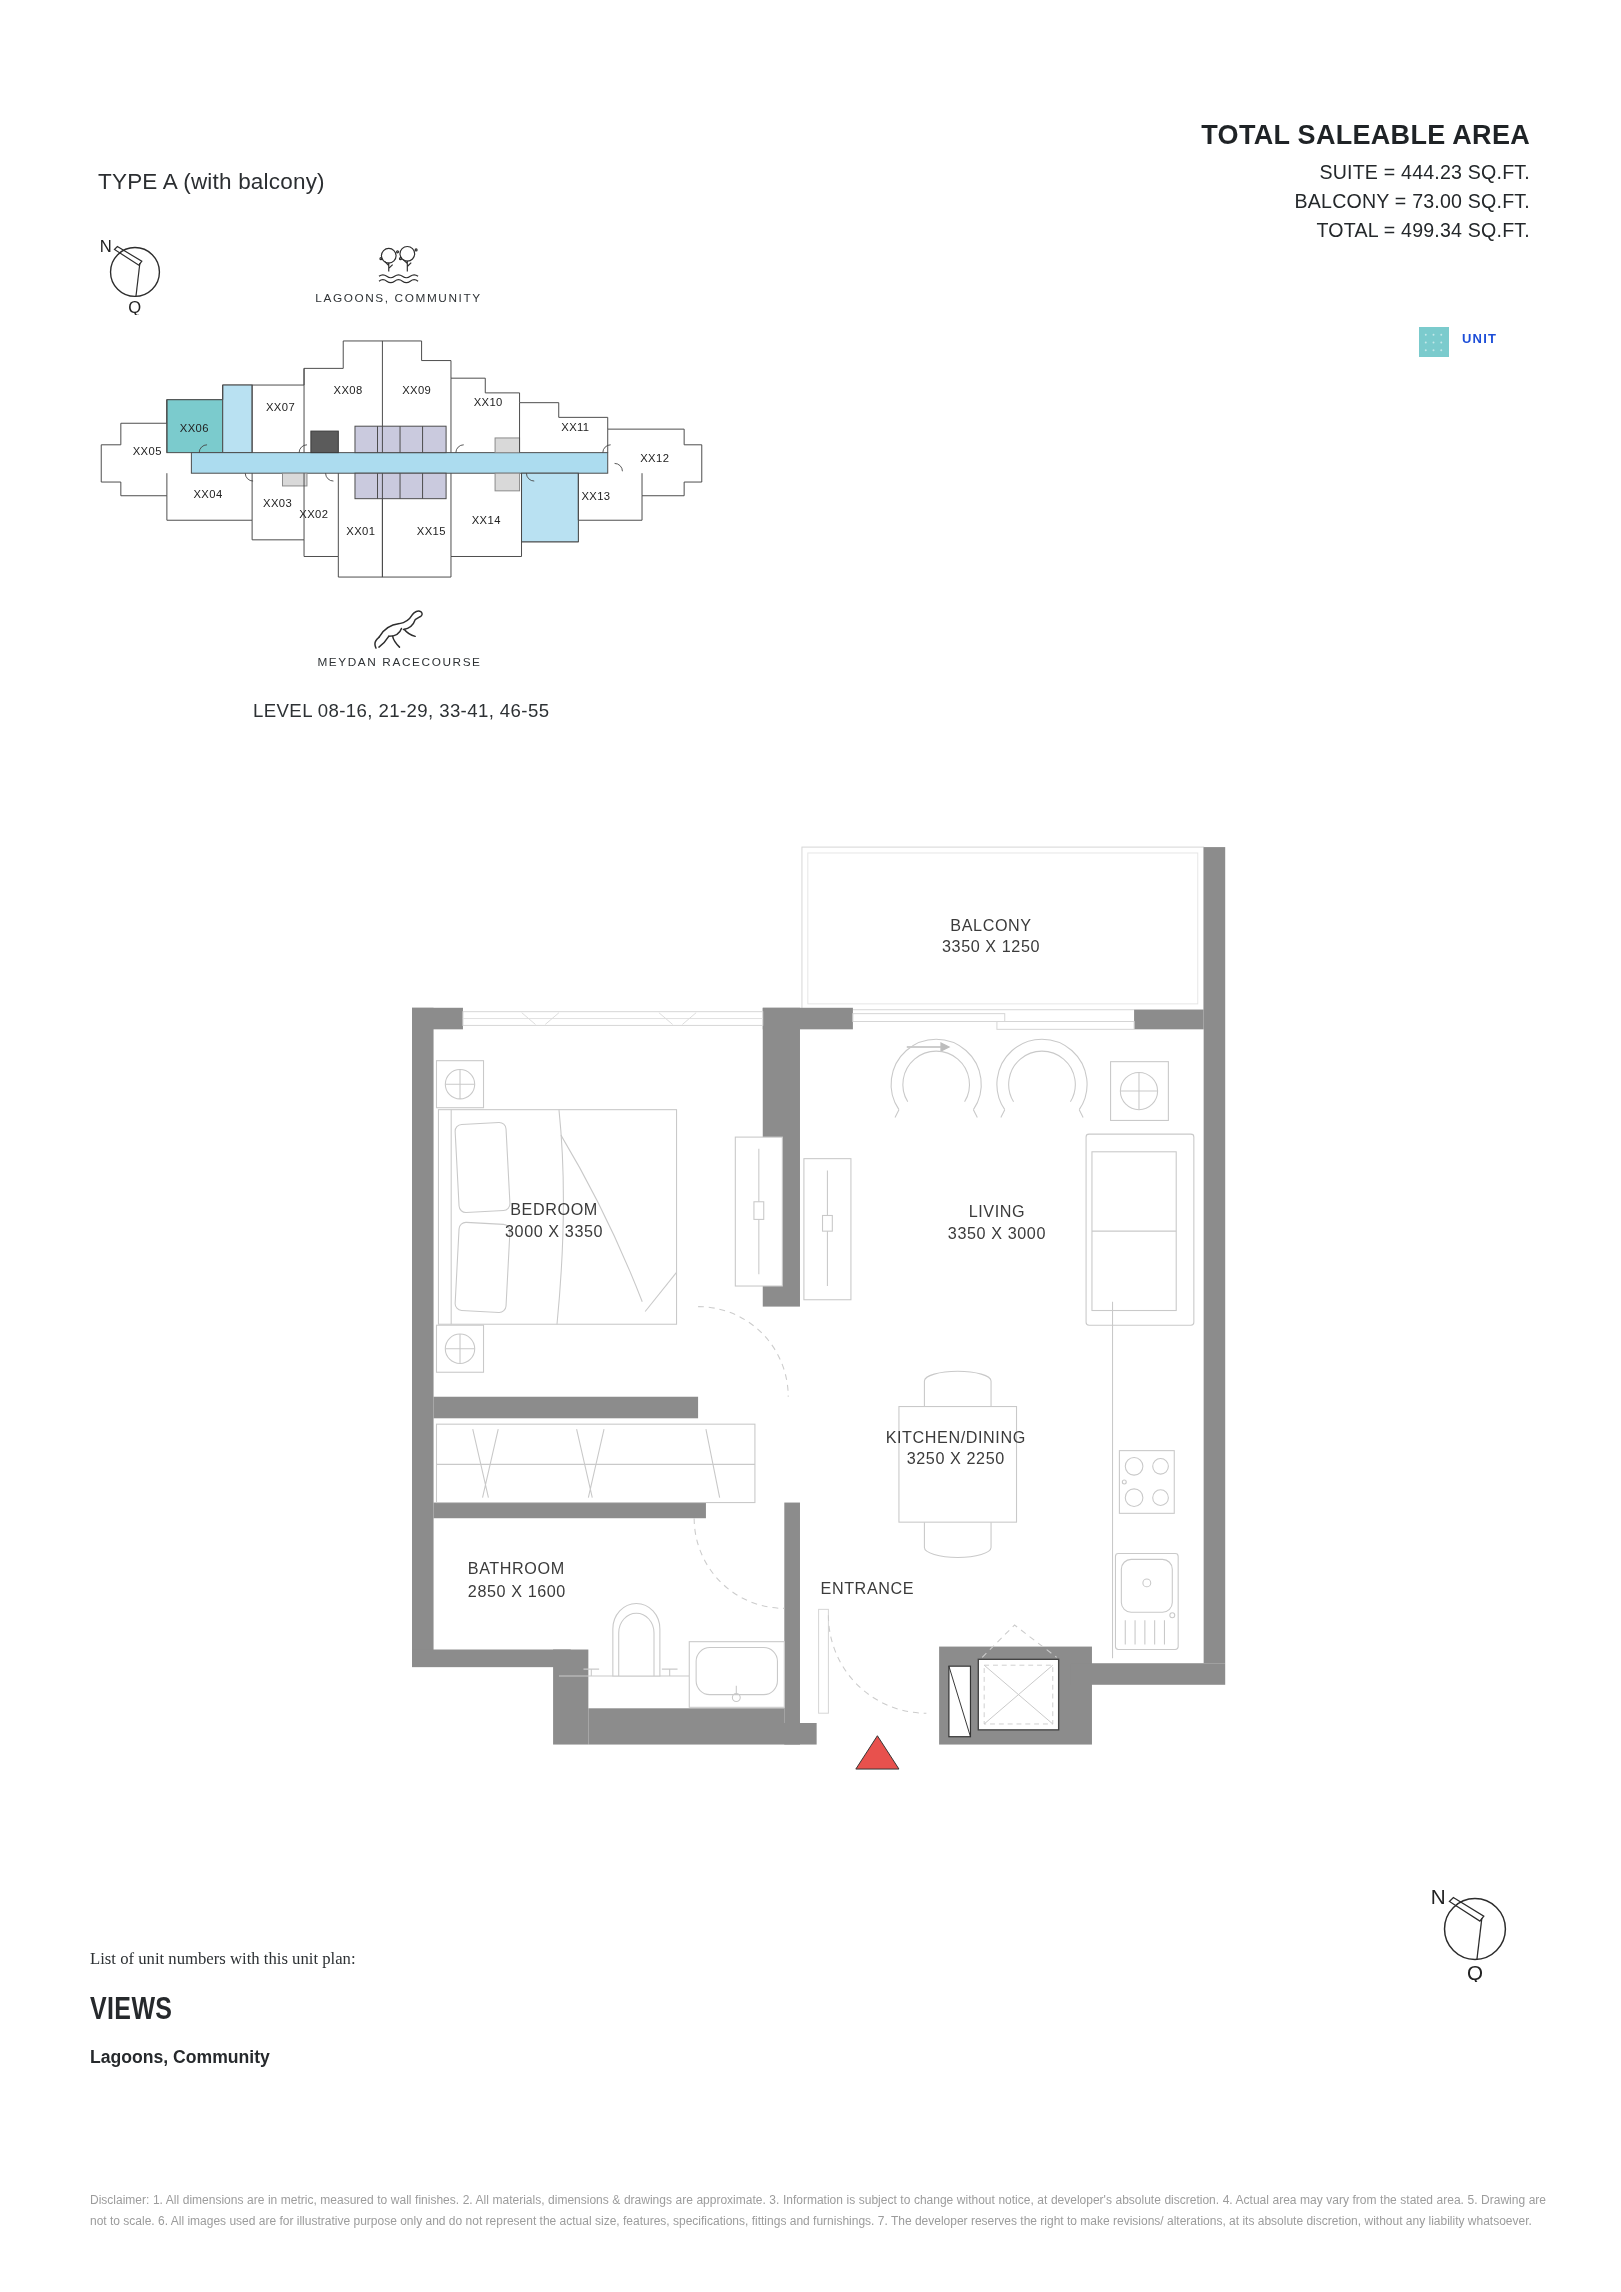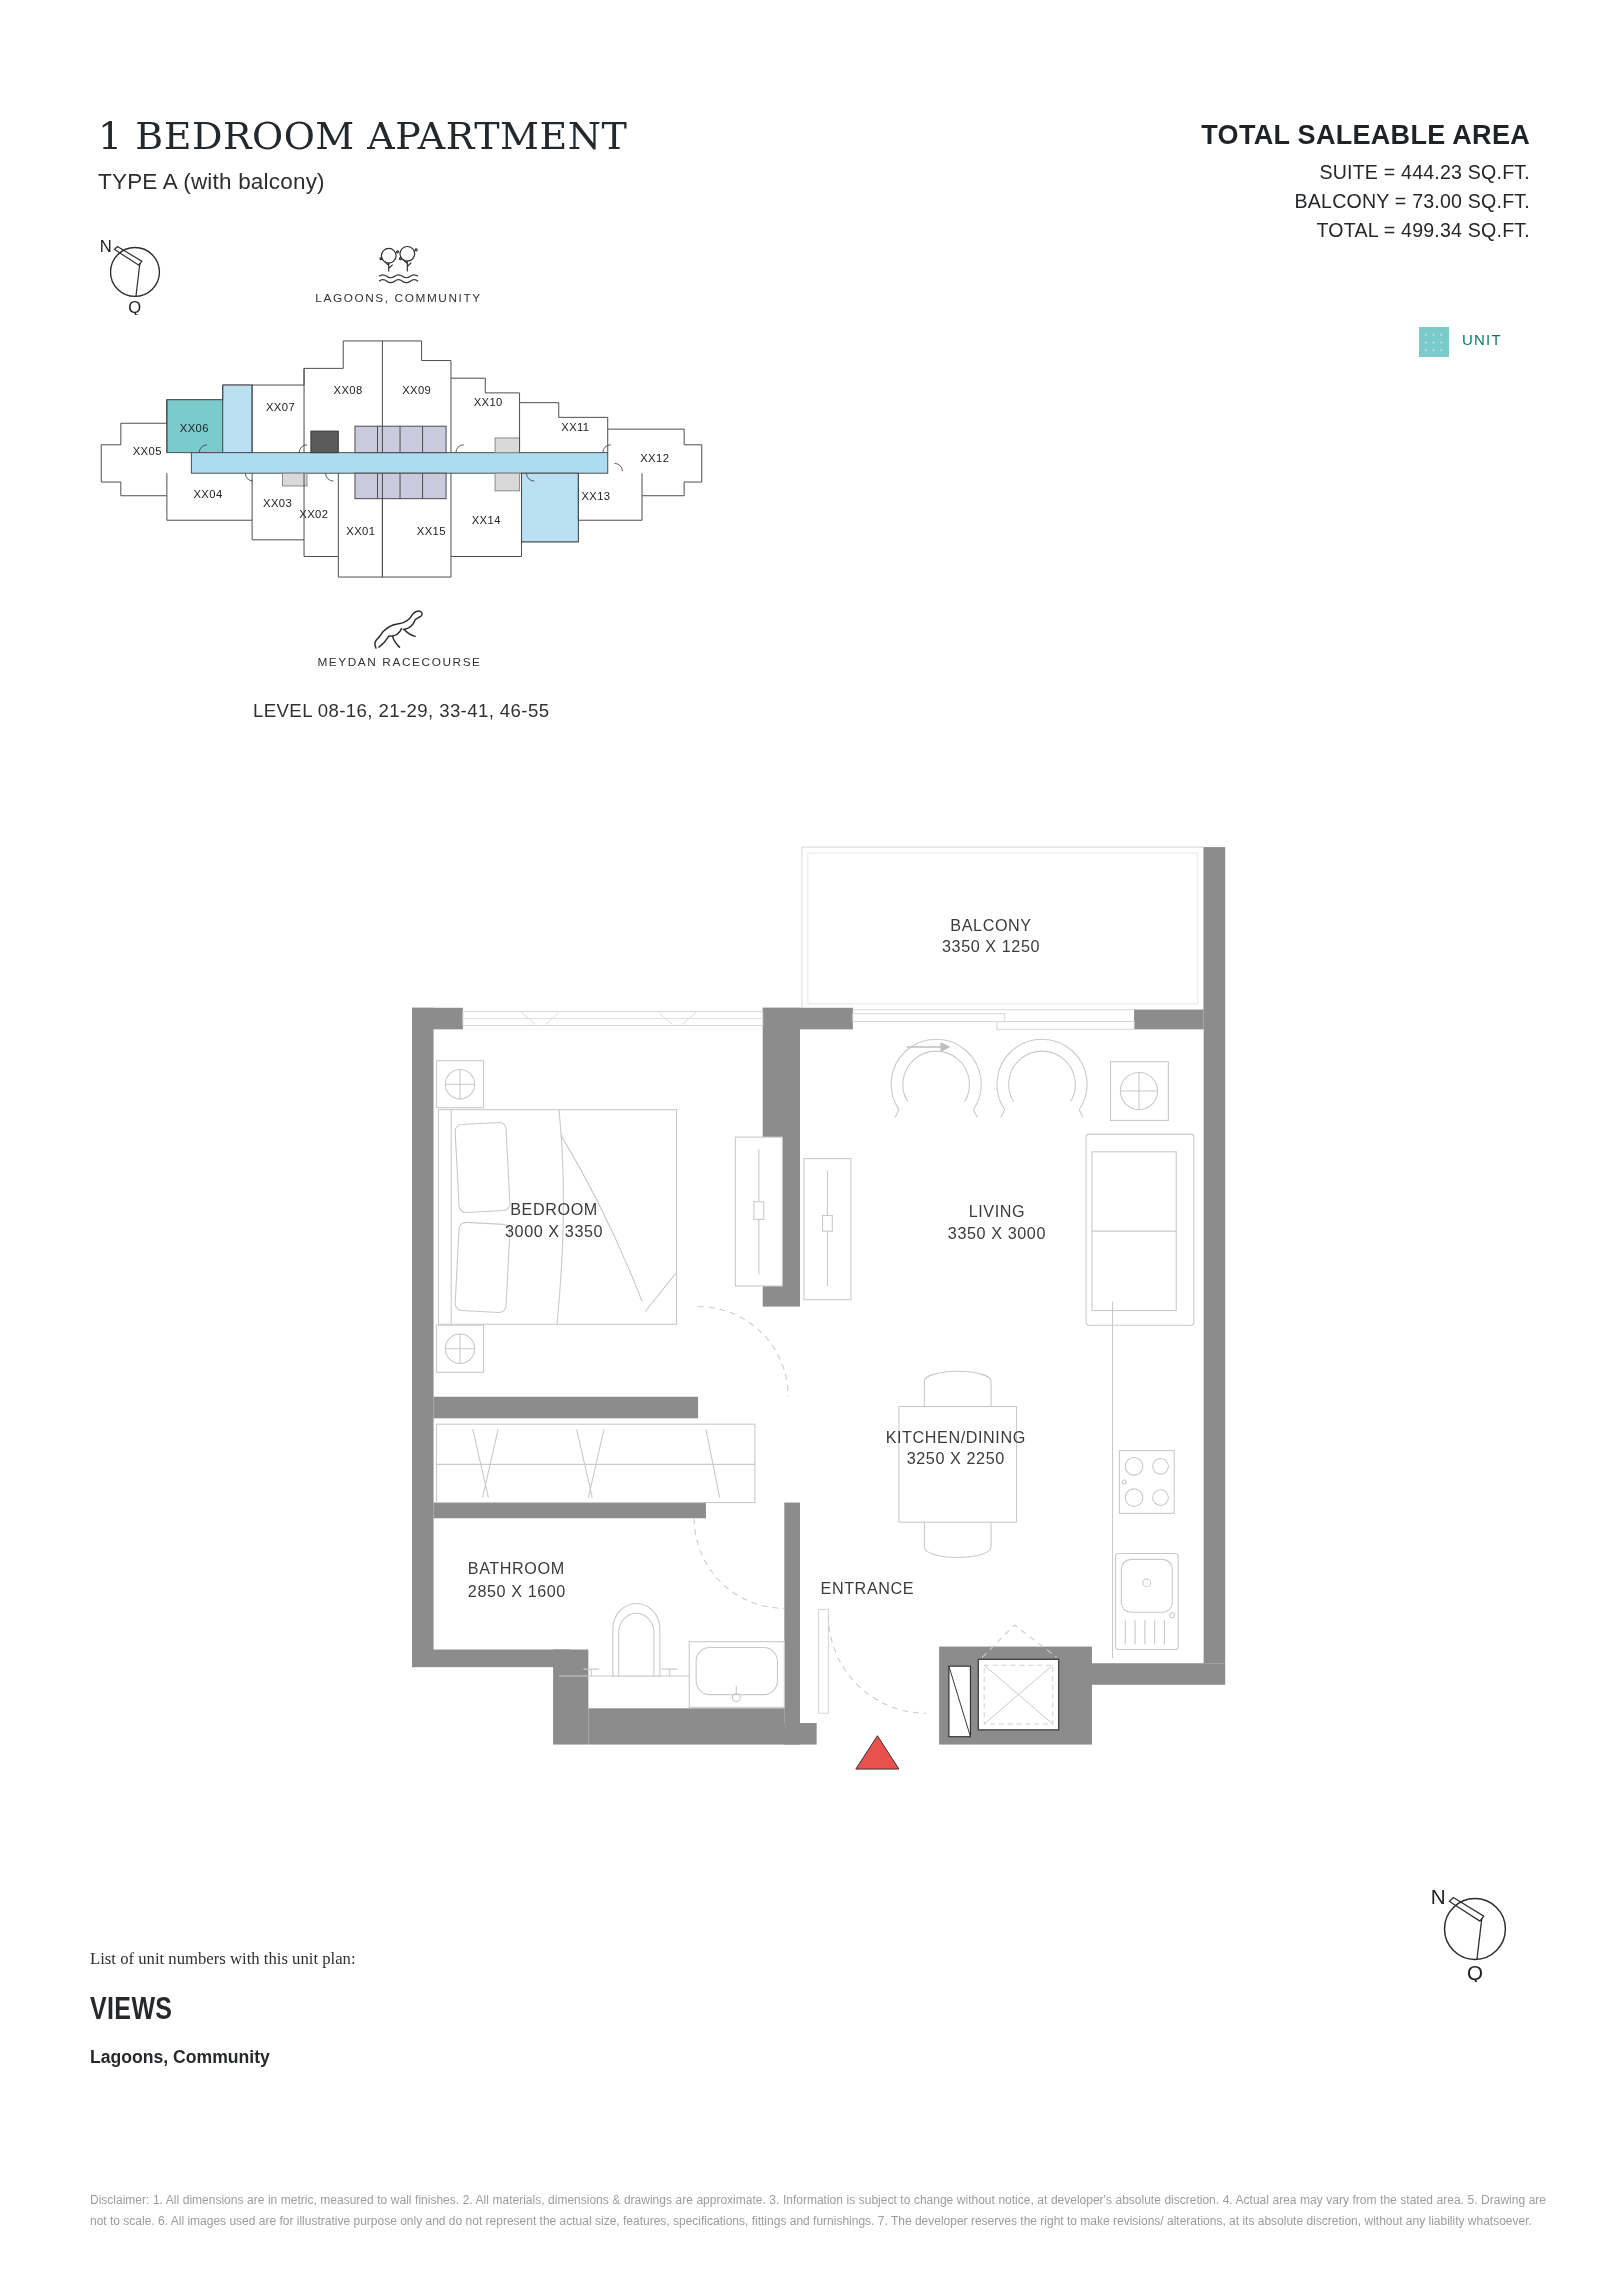--- a/index.html
+++ b/index.html
@@ -9,21 +9,21 @@
   .title{left:98px;top:114px;font-family:"DejaVu Serif","Liberation Serif",serif;font-size:38px;
          letter-spacing:0.5px;color:#23282c;font-weight:500;}
   .subtitle{left:98px;top:169px;font-size:22.5px;font-weight:500;color:#2b2e31;letter-spacing:0.2px;}
   .area-block{right:91px;top:120px;text-align:right;}
   .area-heading{font-size:27px;font-weight:bold;letter-spacing:0.3px;color:#1f2326;margin-bottom:7px;}
   .area-line{font-size:19.6px;line-height:29px;color:#24282b;letter-spacing:0.2px;}
   .small-label{font-size:11.8px;letter-spacing:1.6px;color:#2e3235;text-align:center;}
   .lagoons-label{left:286px;top:291px;width:225px;}
   .meydan-label{left:272px;top:655px;width:255px;}
   .level-text{left:253px;top:700px;font-size:18.6px;letter-spacing:0.4px;color:#2d3134;}
-  .legend-label{left:1462px;top:331px;font-size:15px;letter-spacing:1.2px;color:#0f766e;}
+  .legend-label{left:1462px;top:331px;font-size:13px;letter-spacing:1.2px;color:#1d4ed8;font-weight:bold;}
   .list-label{left:90px;top:1949px;font-size:16.7px;color:#2d3134;font-family:Liberation Serif, serif;}
   .views-heading{left:90px;top:1990px;font-size:32px;font-weight:bold;color:#26292c;
                  transform:scaleX(0.78);transform-origin:left top;letter-spacing:0.5px;}
   .views-sub{left:90px;top:2047px;font-size:17.6px;font-weight:bold;color:#26292c;}
   .unit-numbers{left:90px;top:2078px;font-size:15.7px;line-height:30px;letter-spacing:-0.2px;color:#35393c;}
   .disclaimer{left:90px;top:2190px;width:1456px;font-size:12px;line-height:21px;color:#9c9c9c;
               text-align:justify;}
   svg{display:block;}
   svg text{font-family:"Liberation Sans",sans-serif;}
   .kp-label{font-size:11.5px;fill:#222;letter-spacing:0.4px;}
@@ -34,21 +34,20 @@
   .thin{stroke:#d5d5d5;fill:#ffffff;stroke-width:1;}
   .dash{stroke:#cccccc;fill:none;stroke-width:1.1;stroke-dasharray:6 5;}
   .kline{stroke:#4a4a4a;stroke-width:1;fill:none;}
   .korridorarc{stroke:#444;stroke-width:0.9;fill:none;}
 </style>
 </head>
 <body>
 
 <div class="page">
 
-  <div class="abs title">1 BEDROOM APARTMENT</div>
   <div class="abs subtitle">TYPE A (with balcony)</div>
 
   <div class="abs area-block">
     <div class="area-heading">TOTAL SALEABLE AREA</div>
     <div class="area-line">SUITE = 444.23 SQ.FT.</div>
     <div class="area-line">BALCONY = 73.00 SQ.FT.</div>
     <div class="area-line">TOTAL = 499.34 SQ.FT.</div>
   </div>
 
   <svg class="abs" style="left:90px;top:227px;" width="88" height="88" viewBox="0 0 90 90">

